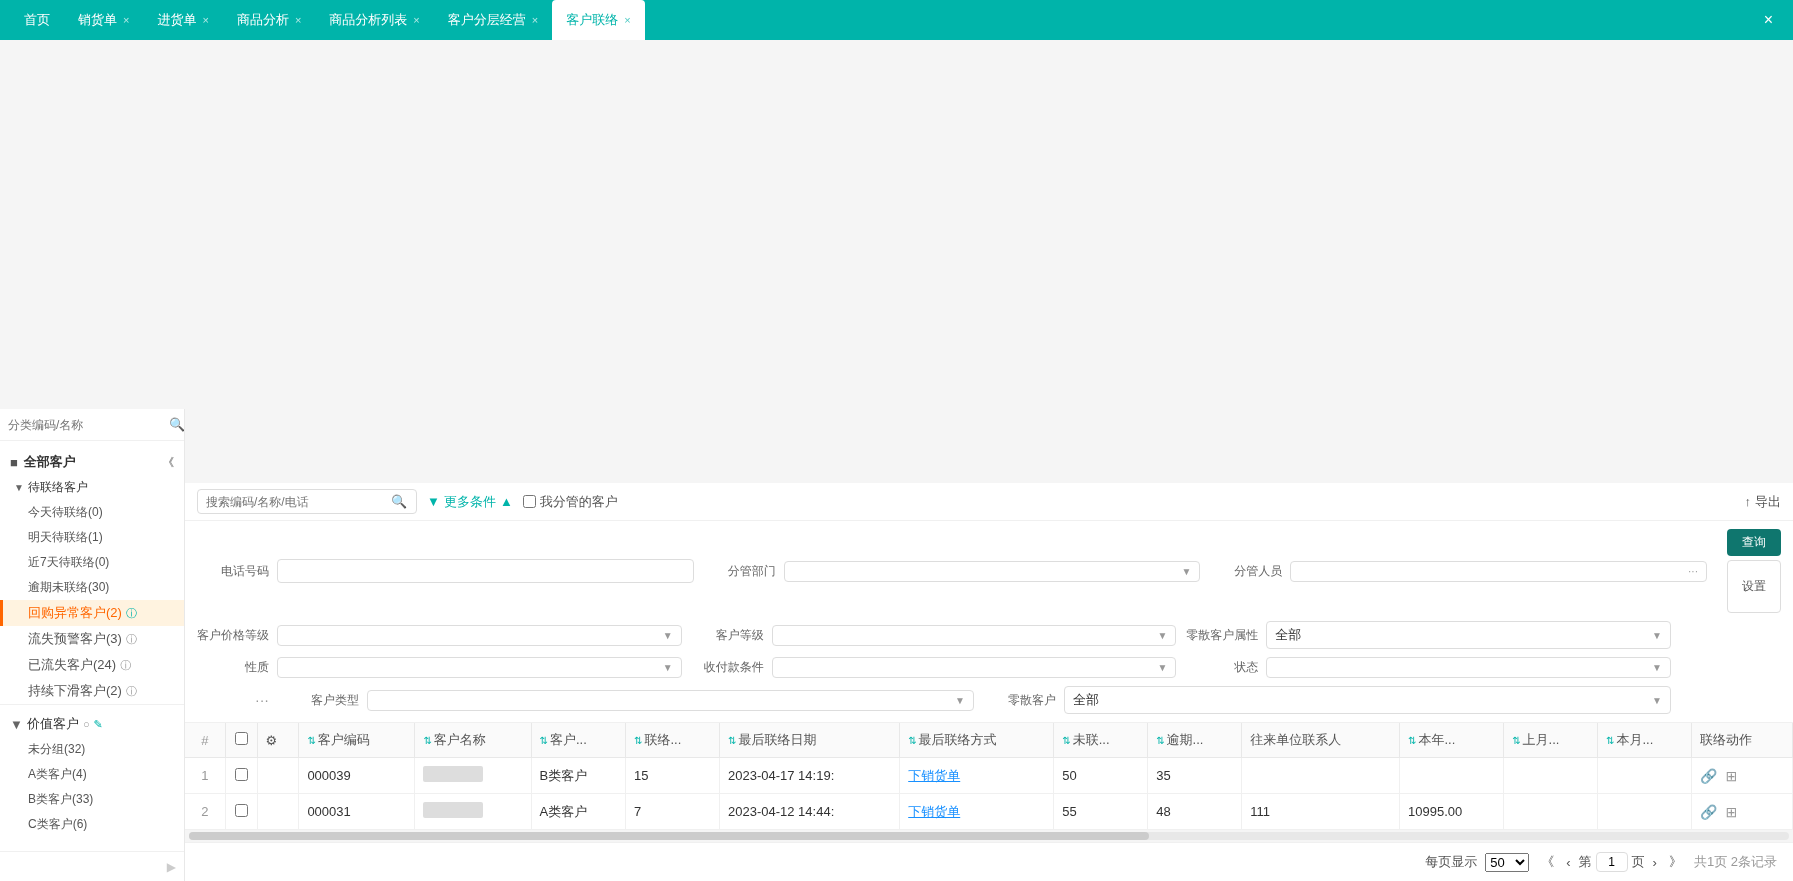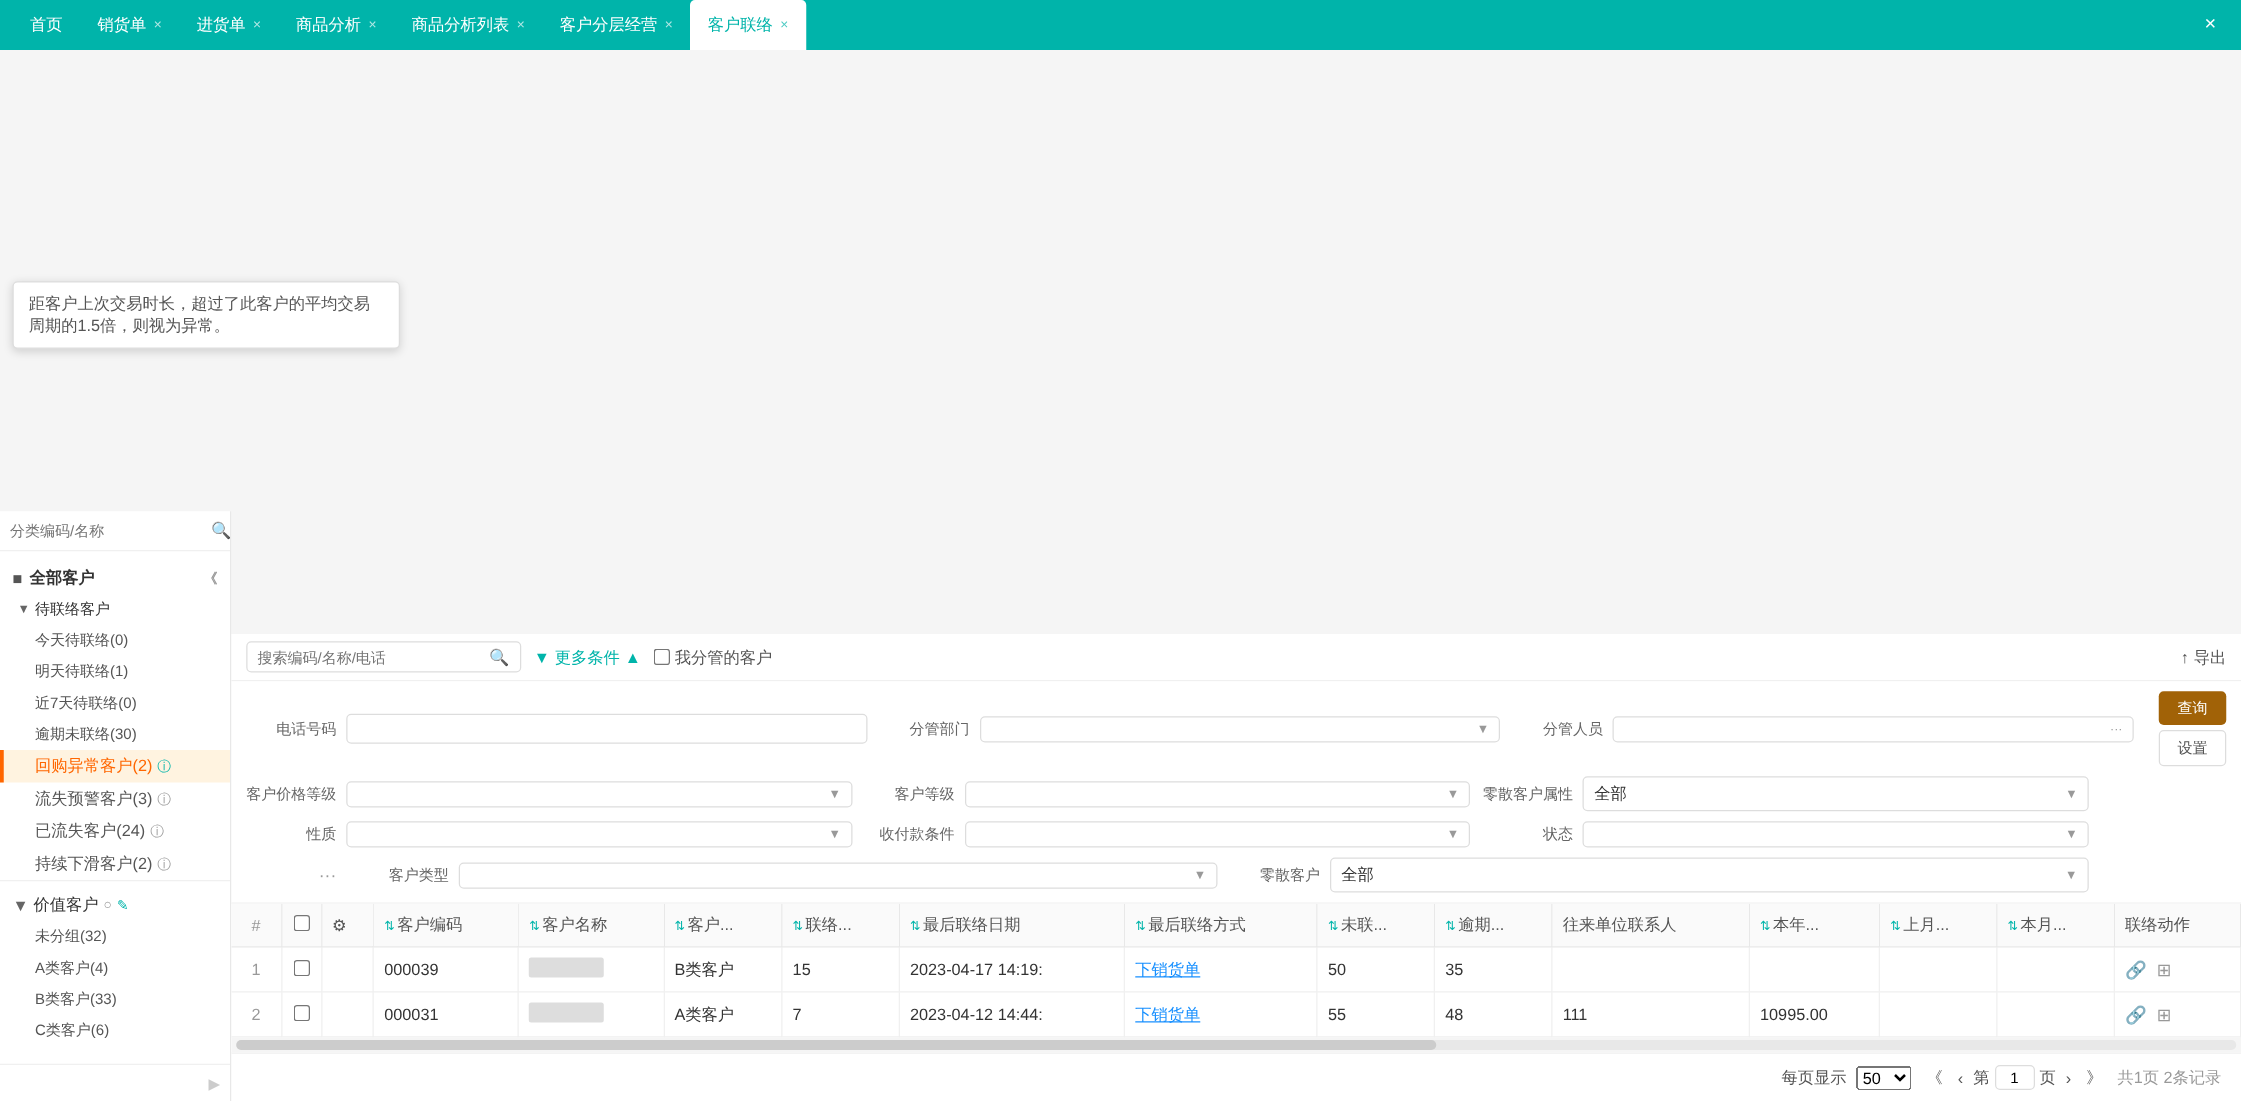--- a/index.html
+++ b/index.html
@@ -247,35 +247,35 @@
       color: #333;
       outline: none;
     }
     .filter-actions {
       display: flex;
       flex-direction: column;
       gap: 4px;
       margin-left: 10px;
     }
     .btn-query {
-      background: #a16207;
+      background: #0f766e;
       color: white;
       border: none;
       border-radius: 4px;
       padding: 5px 2px;
       font-size: 12px;
       cursor: pointer;
       white-space: nowrap;
     }
     .btn-settings {
       background: white;
       color: #555;
       border: 1px solid #ddd;
       border-radius: 4px;
-      padding: 5px 14px;
+      padding: 17px 14px;
       font-size: 12px;
       cursor: pointer;
       white-space: nowrap;
     }
     .more-dots {
       color: #999;
       cursor: pointer;
       font-size: 14px;
     }
 
@@ -450,23 +450,20 @@
 
       <div class="tree-group-label">
         <span class="arrow">▼</span>
         待联络客户
       </div>
       <div class="tree-item">今天待联络(0)</div>
       <div class="tree-item">明天待联络(1)</div>
       <div class="tree-item">近7天待联络(0)</div>
       <div class="tree-item">逾期未联络(30)</div>
 
-      <div class="tooltip-box">
-        <span>距客户上次交易时长，超过了此客户的平均交易周期的1.5倍，则视为异常。</span>
-      </div>
 
       <div class="tree-item active" style="display:flex;align-items:center;gap:4px;">
         <span>回购异常客户(2)</span>
         <span style="color:#00b4aa;font-size:11px;">ⓘ</span>
       </div>
       <div class="tree-item" style="display:flex;align-items:center;gap:4px;">
         <span>流失预警客户(3)</span>
         <span style="color:#999;font-size:11px;">ⓘ</span>
       </div>
       <div class="tree-item" style="display:flex;align-items:center;gap:4px;">

